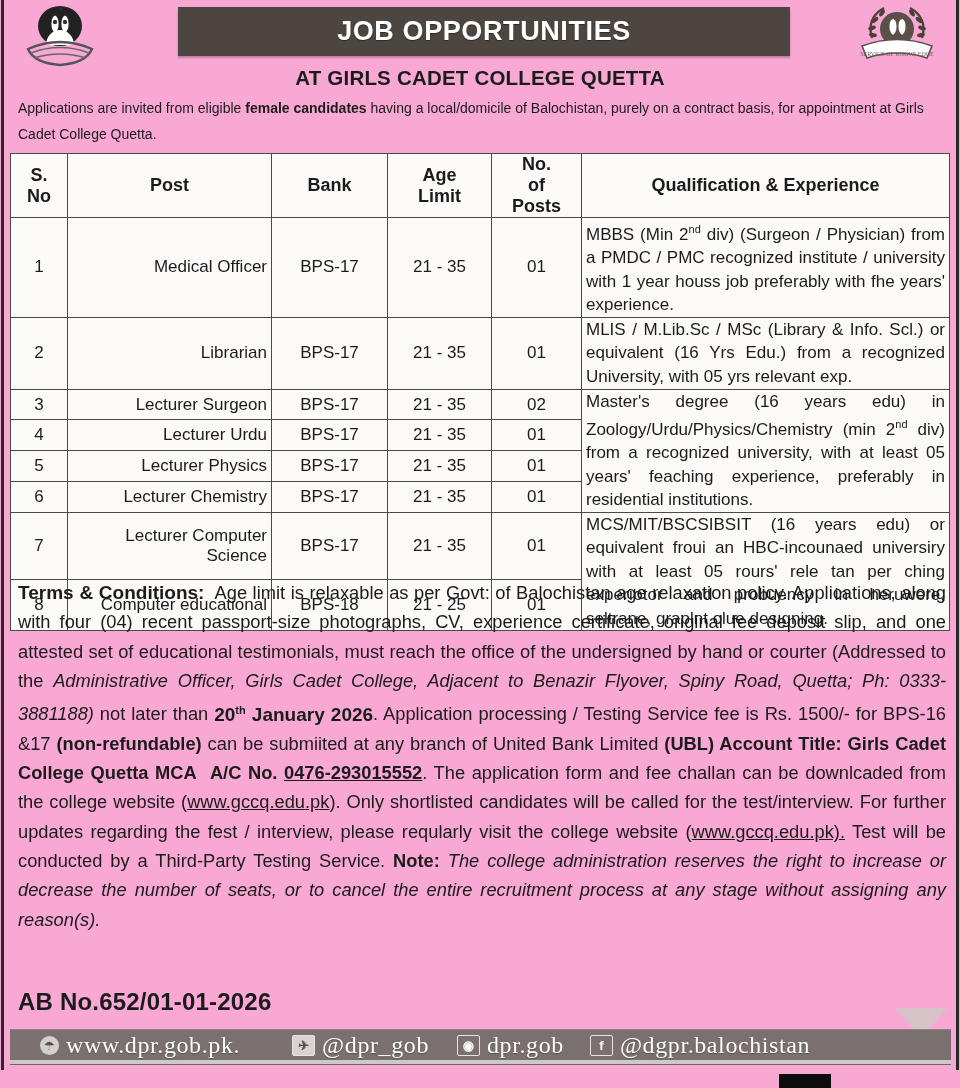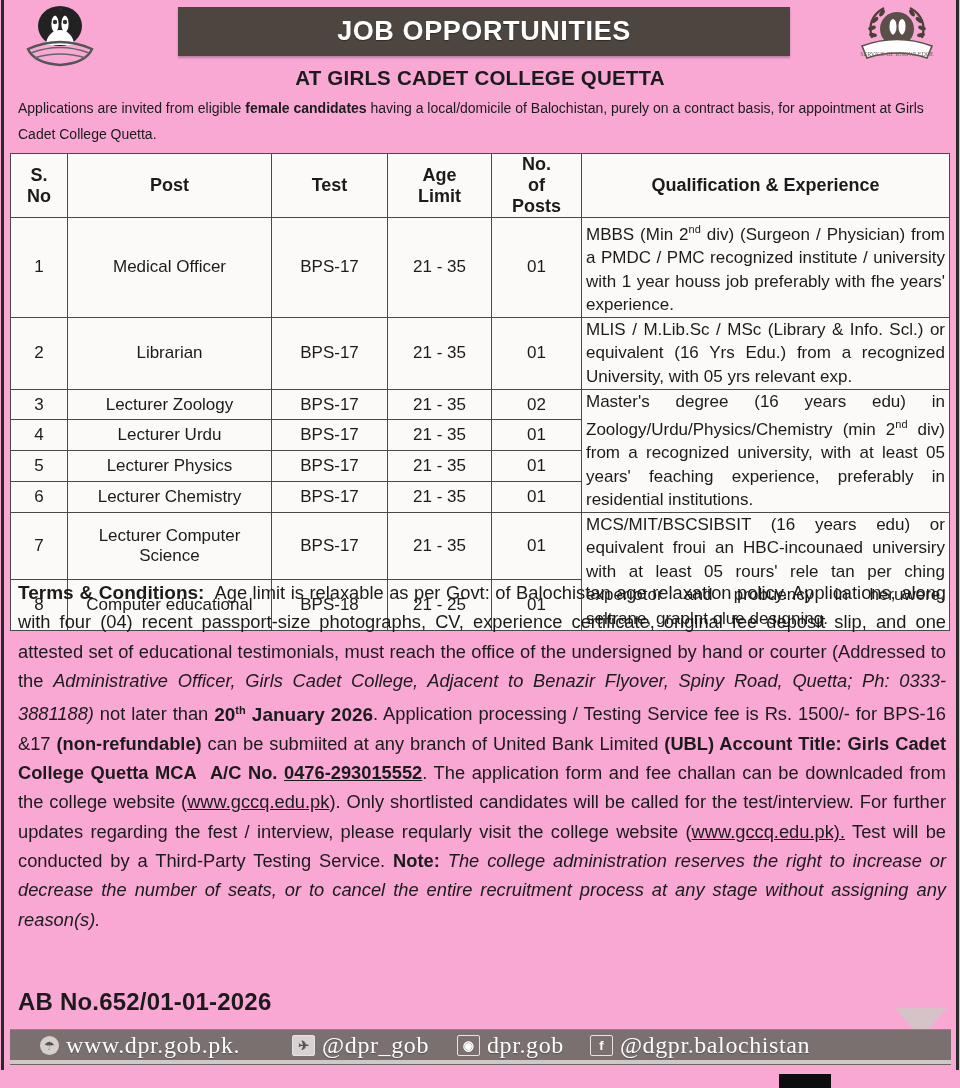--- a/index.html
+++ b/index.html
@@ -50,21 +50,21 @@
   }
   .tbl td,.tbl th{
     border:1.6px solid #4a4a4a;
     padding:0 4px;
     vertical-align:middle;
     font-size:17px;
     color:#1b1b1b;
   }
   .tbl th{font-weight:bold;text-align:center;font-size:18px;line-height:21px;}
   .c-sno{width:48px;text-align:center;}
-  .c-post{width:195px;text-align:center;}
+  .c-post{width:195px;text-align:right;}
   .c-grade{width:107px;text-align:center;}
   .c-age{width:95px;text-align:center;}
   .c-posts{width:81px;text-align:center;}
   .c-qual{text-align:justify;font-size:17.2px;line-height:23.5px;padding:2px 7px 3px 7px;}
   .c-qual.top{vertical-align:top;}
   .hdr-qual{font-size:18.5px;}
   .tall{height:72px;}
   .mid{height:28px;}
   .r7{height:58px;}
   .r8{height:44px;}
@@ -172,21 +172,21 @@
 
   <div class="subtitle">AT GIRLS CADET COLLEGE QUETTA</div>
 
   <div class="intro"><span>Applications are invited from eligible </span><b>female candidates</b><span> having a local/domicile of Balochistan, purely on a contract basis, for appointment at Girls Cadet College Quetta.</span></div>
 
   <table class="tbl">
     <thead>
       <tr>
         <th class="c-sno">S.<br>No</th>
         <th class="c-post">Post</th>
-        <th class="c-grade">Test</th>
+        <th class="c-grade">Bank</th>
         <th class="c-age"><span>Age<br>Limit</span></th>
         <th class="c-posts">No.<br>of<br>Posts</th>
         <th class="hdr-qual">Qualification &amp; Experience</th>
       </tr>
     </thead>
     <tbody>
       <tr class="tall">
         <td class="c-sno">1</td>
         <td class="c-post">Medical Officer</td>
         <td class="c-grade">BPS-17</td>
@@ -197,21 +197,21 @@
       <tr class="tall">
         <td class="c-sno">2</td>
         <td class="c-post">Librarian</td>
         <td class="c-grade">BPS-17</td>
         <td class="c-age">21 - 35</td>
         <td class="c-posts">01</td>
         <td class="c-qual">MLIS / M.Lib.Sc / MSc (Library &amp; Info. Scl.) or equivalent (16 Yrs Edu.) from a recognized University, with 05 yrs relevant exp.</td>
       </tr>
       <tr class="mid">
         <td class="c-sno">3</td>
-        <td class="c-post">Lecturer Zoology</td>
+        <td class="c-post">Lecturer Surgeon</td>
         <td class="c-grade">BPS-17</td>
         <td class="c-age">21 - 35</td>
         <td class="c-posts">02</td>
         <td class="c-qual top" rowspan="4">Master's degree (16 years edu) in Zoology/Urdu/Physics/Chemistry (min 2<sup>nd</sup> div) from a recognized university, with at least 05 years' feaching experience, preferably in residential institutions.</td>
       </tr>
       <tr class="mid">
         <td class="c-sno">4</td>
         <td class="c-post">Lecturer Urdu</td>
         <td class="c-grade">BPS-17</td>
         <td class="c-age">21 - 35</td>

